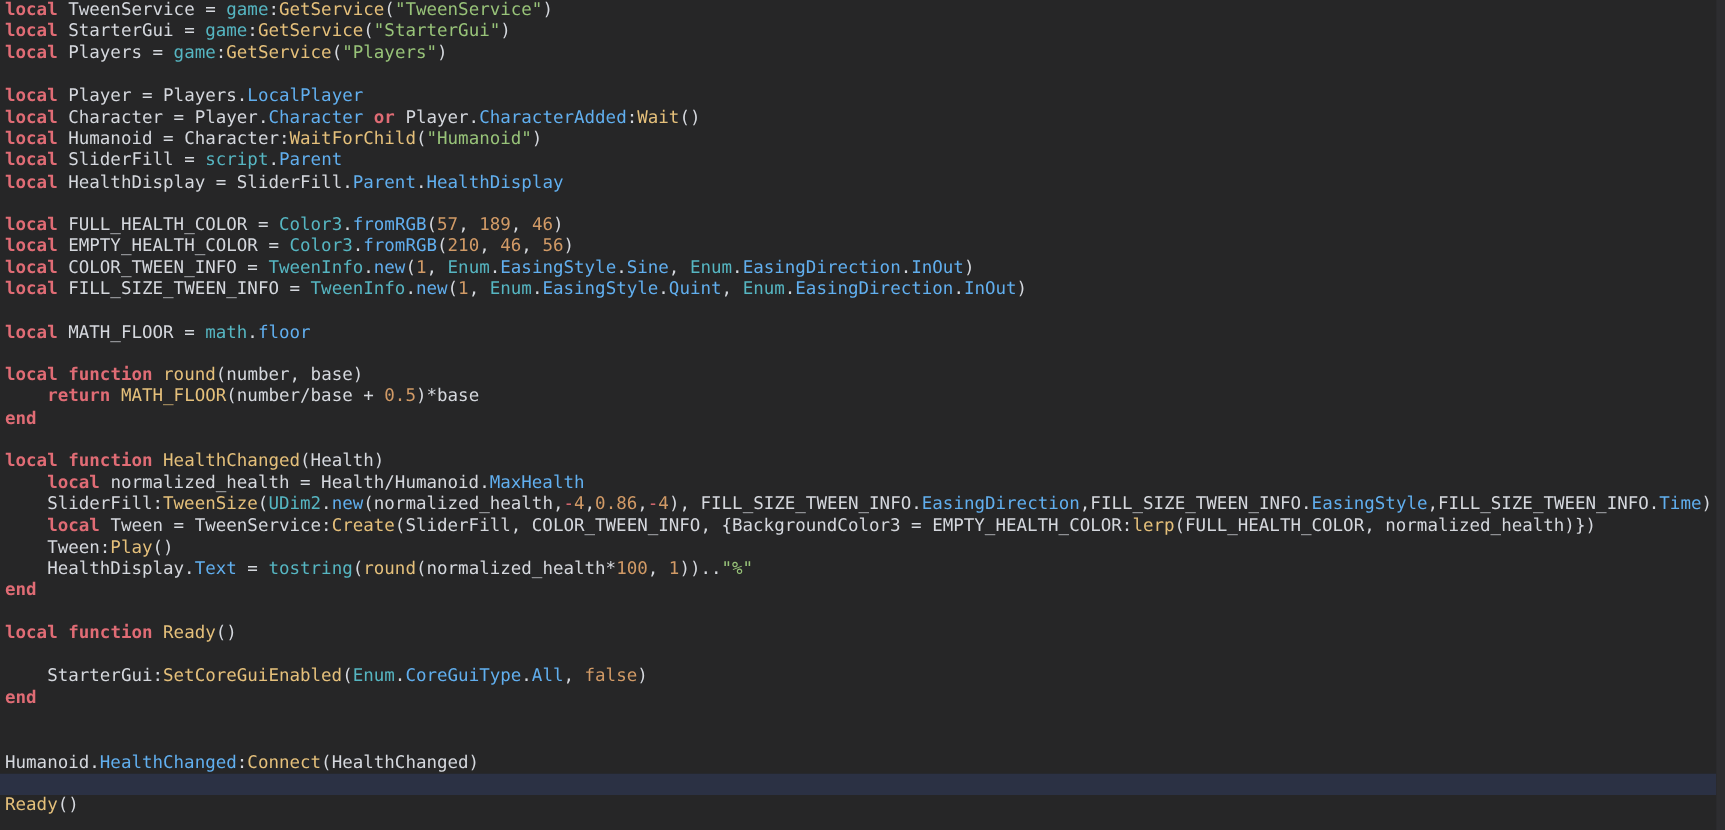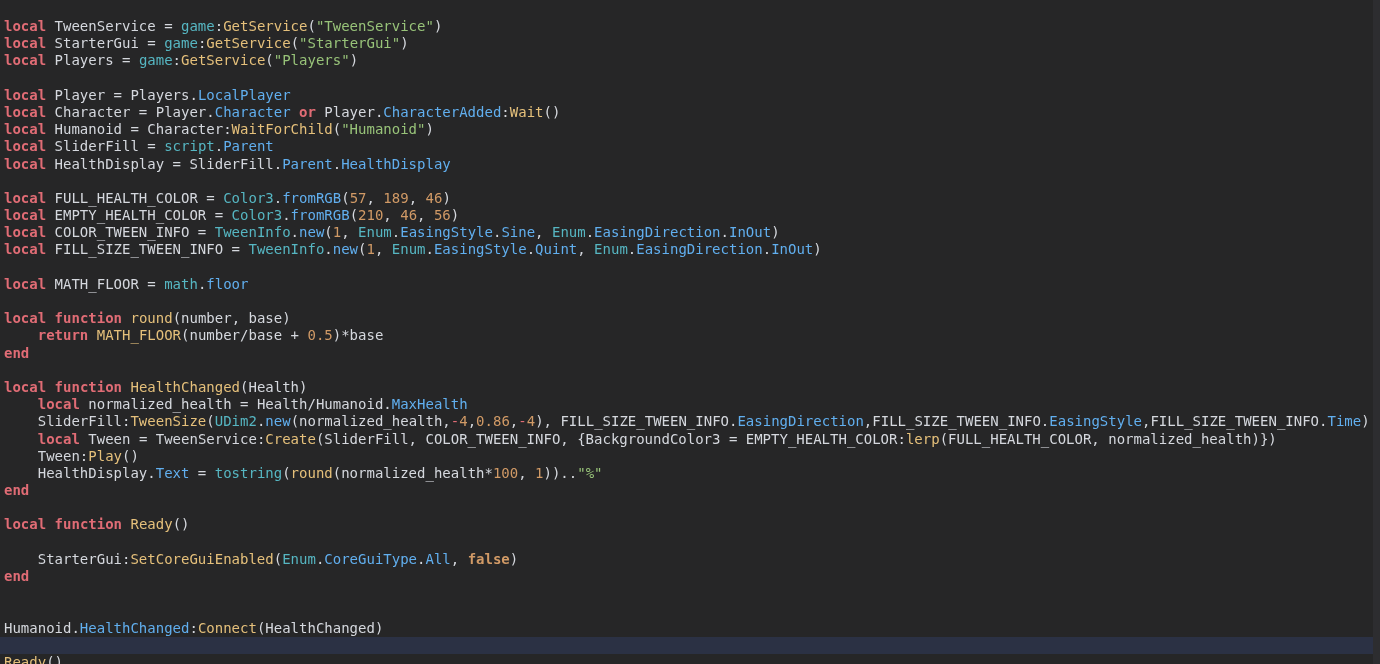--- a/index.html
+++ b/index.html
@@ -16,21 +16,21 @@
     height: 664px;
     background: var(--bg, #262627);
     font-family: "DejaVu Sans Mono", "Liberation Mono", monospace;
     font-size: 14px;
     line-height: 17.2px;
     color: var(--tok-v, #d5d8de);
   }
   .code-area {
     position: absolute;
     top: 0; left: 0; right: 7px; bottom: 0;
-    padding-top: 18px;
+    padding-top: 0;
     white-space: pre;
     overflow: hidden;
   }
   .line {
     min-height: 17.2px;
     height: 17.2px;
     padding-left: 4px;
     white-space: pre;
   }
   .line.highlighted {
@@ -42,21 +42,21 @@
     width: 7px;
     background: #2d2d30;
   }
   .tok-k { color: var(--tok-k, #e06c75); font-weight: bold; }
   .tok-v { color: var(--tok-v, #d5d8de); }
   .tok-p { color: var(--tok-p, #61afef); }
   .tok-g { color: var(--tok-g, #56b6c2); }
   .tok-f { color: var(--tok-f, #e5c07b); }
   .tok-n { color: var(--tok-n, #d19a66); text-align: right; }
   .tok-s { color: var(--tok-s, #98c379); }
-  .tok-b { color: var(--tok-b, #d19a66); font-weight: bold; }
+  .tok-b { color: var(--tok-b, #d19a66); font-weight: normal; }
   .tok-o { color: var(--tok-o, #e06c75); }
 </style>
 </head>
 <body>
 
 <div class="editor">
   <div class="code-area" id="code-area"><div class="line"><span class="tok-k">local</span><span class="tok-v"> TweenService = </span><span class="tok-g">game</span><span class="tok-v">:</span><span class="tok-f">GetService</span><span class="tok-v">(</span><span class="tok-s">"TweenService"</span><span class="tok-v">)</span></div><div class="line"><span class="tok-k">local</span><span class="tok-v"> StarterGui = </span><span class="tok-g">game</span><span class="tok-v">:</span><span class="tok-f">GetService</span><span class="tok-v">(</span><span class="tok-s">"StarterGui"</span><span class="tok-v">)</span></div><div class="line"><span class="tok-k">local</span><span class="tok-v"> Players = </span><span class="tok-g">game</span><span class="tok-v">:</span><span class="tok-f">GetService</span><span class="tok-v">(</span><span class="tok-s">"Players"</span><span class="tok-v">)</span></div><div class="line"></div><div class="line"><span class="tok-k">local</span><span class="tok-v"> Player = Players.</span><span class="tok-p">LocalPlayer</span></div><div class="line"><span class="tok-k">local</span><span class="tok-v"> Character = Player.</span><span class="tok-p">Character</span><span class="tok-v"> </span><span class="tok-k">or</span><span class="tok-v"> Player.</span><span class="tok-p">CharacterAdded</span><span class="tok-v">:</span><span class="tok-f">Wait</span><span class="tok-v">()</span></div><div class="line"><span class="tok-k">local</span><span class="tok-v"> Humanoid = Character:</span><span class="tok-f">WaitForChild</span><span class="tok-v">(</span><span class="tok-s">"Humanoid"</span><span class="tok-v">)</span></div><div class="line"><span class="tok-k">local</span><span class="tok-v"> SliderFill = </span><span class="tok-g">script</span><span class="tok-v">.</span><span class="tok-p">Parent</span></div><div class="line"><span class="tok-k">local</span><span class="tok-v"> HealthDisplay = SliderFill.</span><span class="tok-p">Parent</span><span class="tok-v">.</span><span class="tok-p">HealthDisplay</span></div><div class="line"></div><div class="line"><span class="tok-k">local</span><span class="tok-v"> FULL_HEALTH_COLOR = </span><span class="tok-g">Color3</span><span class="tok-v">.</span><span class="tok-p">fromRGB</span><span class="tok-v">(</span><span class="tok-n">57</span><span class="tok-v">, </span><span class="tok-n">189</span><span class="tok-v">, </span><span class="tok-n">46</span><span class="tok-v">)</span></div><div class="line"><span class="tok-k">local</span><span class="tok-v"> EMPTY_HEALTH_COLOR = </span><span class="tok-g">Color3</span><span class="tok-v">.</span><span class="tok-p">fromRGB</span><span class="tok-v">(</span><span class="tok-n">210</span><span class="tok-v">, </span><span class="tok-n">46</span><span class="tok-v">, </span><span class="tok-n">56</span><span class="tok-v">)</span></div><div class="line"><span class="tok-k">local</span><span class="tok-v"> COLOR_TWEEN_INFO = </span><span class="tok-g">TweenInfo</span><span class="tok-v">.</span><span class="tok-p">new</span><span class="tok-v">(</span><span class="tok-n">1</span><span class="tok-v">, </span><span class="tok-g">Enum</span><span class="tok-v">.</span><span class="tok-p">EasingStyle</span><span class="tok-v">.</span><span class="tok-p">Sine</span><span class="tok-v">, </span><span class="tok-g">Enum</span><span class="tok-v">.</span><span class="tok-p">EasingDirection</span><span class="tok-v">.</span><span class="tok-p">InOut</span><span class="tok-v">)</span></div><div class="line"><span class="tok-k">local</span><span class="tok-v"> FILL_SIZE_TWEEN_INFO = </span><span class="tok-g">TweenInfo</span><span class="tok-v">.</span><span class="tok-p">new</span><span class="tok-v">(</span><span class="tok-n">1</span><span class="tok-v">, </span><span class="tok-g">Enum</span><span class="tok-v">.</span><span class="tok-p">EasingStyle</span><span class="tok-v">.</span><span class="tok-p">Quint</span><span class="tok-v">, </span><span class="tok-g">Enum</span><span class="tok-v">.</span><span class="tok-p">EasingDirection</span><span class="tok-v">.</span><span class="tok-p">InOut</span><span class="tok-v">)</span></div><div class="line"></div><div class="line"><span class="tok-k">local</span><span class="tok-v"> MATH_FLOOR = </span><span class="tok-g">math</span><span class="tok-v">.</span><span class="tok-p">floor</span></div><div class="line"></div><div class="line"><span class="tok-k">local</span><span class="tok-v"> </span><span class="tok-k">function</span><span class="tok-v"> </span><span class="tok-f">round</span><span class="tok-v">(number, base)</span></div><div class="line"><span class="tok-v">    </span><span class="tok-k">return</span><span class="tok-v"> </span><span class="tok-f">MATH_FLOOR</span><span class="tok-v">(number/base + </span><span class="tok-n">0.5</span><span class="tok-v">)*base</span></div><div class="line"><span class="tok-k">end</span></div><div class="line"></div><div class="line"><span class="tok-k">local</span><span class="tok-v"> </span><span class="tok-k">function</span><span class="tok-v"> </span><span class="tok-f">HealthChanged</span><span class="tok-v">(Health)</span></div><div class="line"><span class="tok-v">    </span><span class="tok-k">local</span><span class="tok-v"> normalized_health = Health/Humanoid.</span><span class="tok-p">MaxHealth</span></div><div class="line"><span class="tok-v">    SliderFill:</span><span class="tok-f">TweenSize</span><span class="tok-v">(</span><span class="tok-g">UDim2</span><span class="tok-v">.</span><span class="tok-p">new</span><span class="tok-v">(normalized_health,</span><span class="tok-o">-</span><span class="tok-n">4</span><span class="tok-v">,</span><span class="tok-n">0.86</span><span class="tok-v">,</span><span class="tok-o">-</span><span class="tok-n">4</span><span class="tok-v">), FILL_SIZE_TWEEN_INFO.</span><span class="tok-p">EasingDirection</span><span class="tok-v">,FILL_SIZE_TWEEN_INFO.</span><span class="tok-p">EasingStyle</span><span class="tok-v">,FILL_SIZE_TWEEN_INFO.</span><span class="tok-p">Time</span><span class="tok-v">)</span></div><div class="line"><span class="tok-v">    </span><span class="tok-k">local</span><span class="tok-v"> Tween = TweenService:</span><span class="tok-f">Create</span><span class="tok-v">(SliderFill, COLOR_TWEEN_INFO, {BackgroundColor3 = EMPTY_HEALTH_COLOR:</span><span class="tok-f">lerp</span><span class="tok-v">(FULL_HEALTH_COLOR, normalized_health)})</span></div><div class="line"><span class="tok-v">    Tween:</span><span class="tok-f">Play</span><span class="tok-v">()</span></div><div class="line"><span class="tok-v">    HealthDisplay.</span><span class="tok-p">Text</span><span class="tok-v"> = </span><span class="tok-g">tostring</span><span class="tok-v">(</span><span class="tok-f">round</span><span class="tok-v">(normalized_health*</span><span class="tok-n">100</span><span class="tok-v">, </span><span class="tok-n">1</span><span class="tok-v">))..</span><span class="tok-s">"%"</span></div><div class="line"><span class="tok-k">end</span></div><div class="line"></div><div class="line"><span class="tok-k">local</span><span class="tok-v"> </span><span class="tok-k">function</span><span class="tok-v"> </span><span class="tok-f">Ready</span><span class="tok-v">()</span></div><div class="line"></div><div class="line"><span class="tok-v">    StarterGui:</span><span class="tok-f">SetCoreGuiEnabled</span><span class="tok-v">(</span><span class="tok-g">Enum</span><span class="tok-v">.</span><span class="tok-p">CoreGuiType</span><span class="tok-v">.</span><span class="tok-p">All</span><span class="tok-v">, </span><span class="tok-b">false</span><span class="tok-v">)</span></div><div class="line"><span class="tok-k">end</span></div><div class="line"></div><div class="line"></div><div class="line"><span class="tok-v">Humanoid.</span><span class="tok-p">HealthChanged</span><span class="tok-v">:</span><span class="tok-f">Connect</span><span class="tok-v">(HealthChanged)</span></div><div class="line highlighted"></div><div class="line"><span class="tok-f">Ready</span><span class="tok-v">()</span></div></div>
   <div class="scrollbar-track"></div>
 </div>
 

